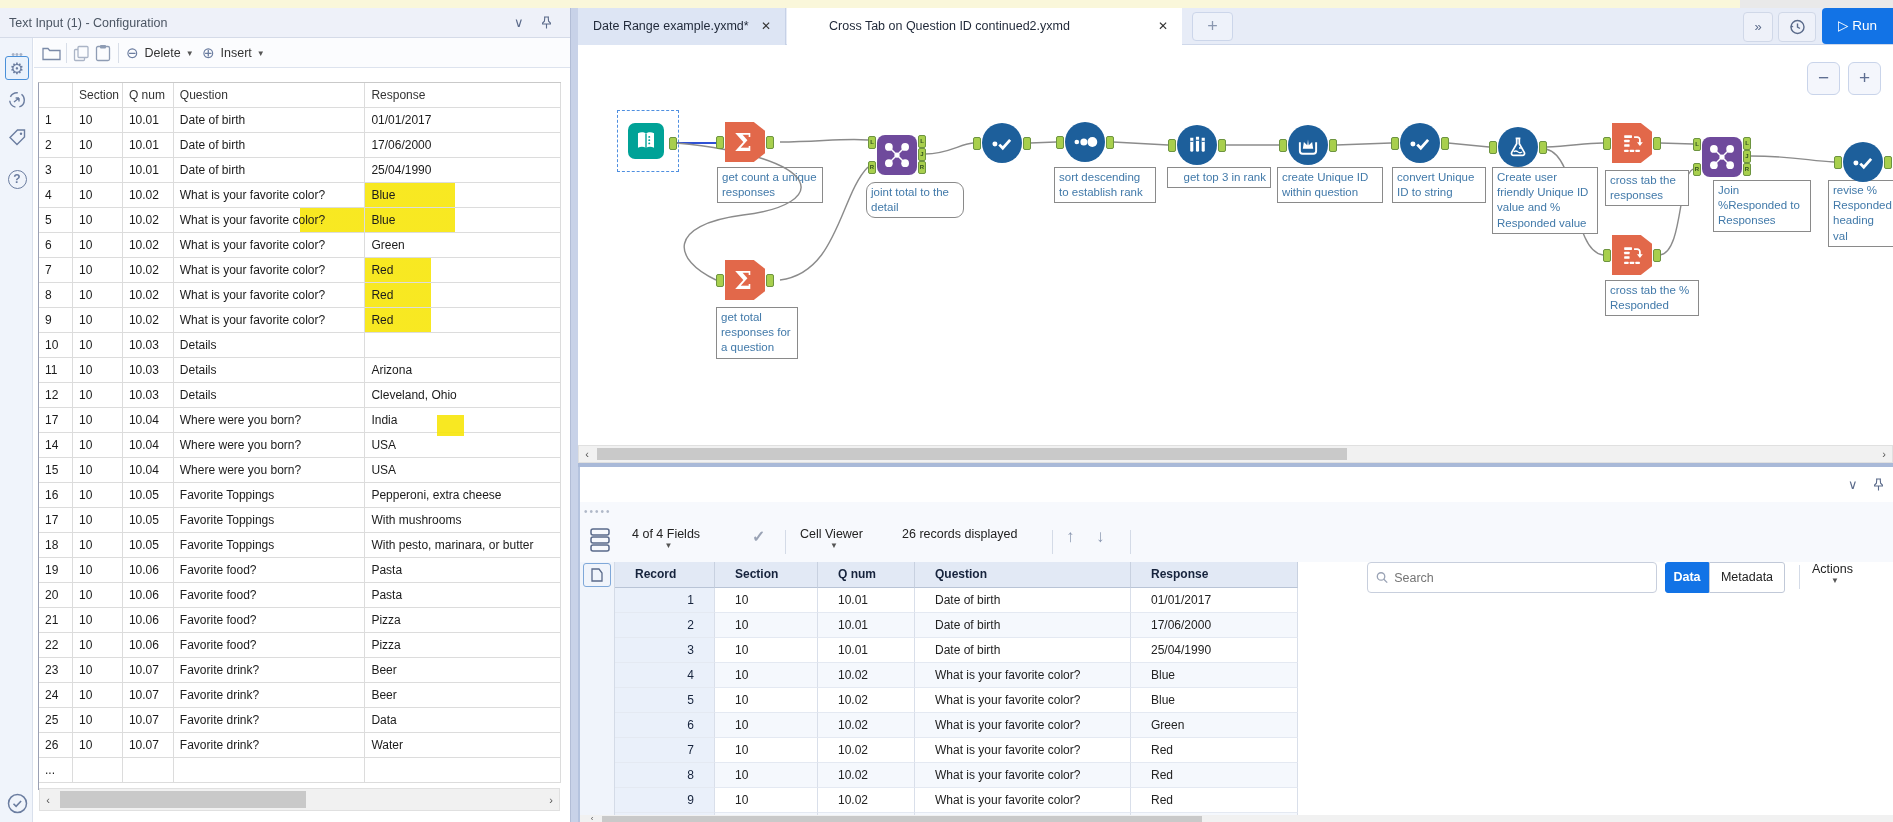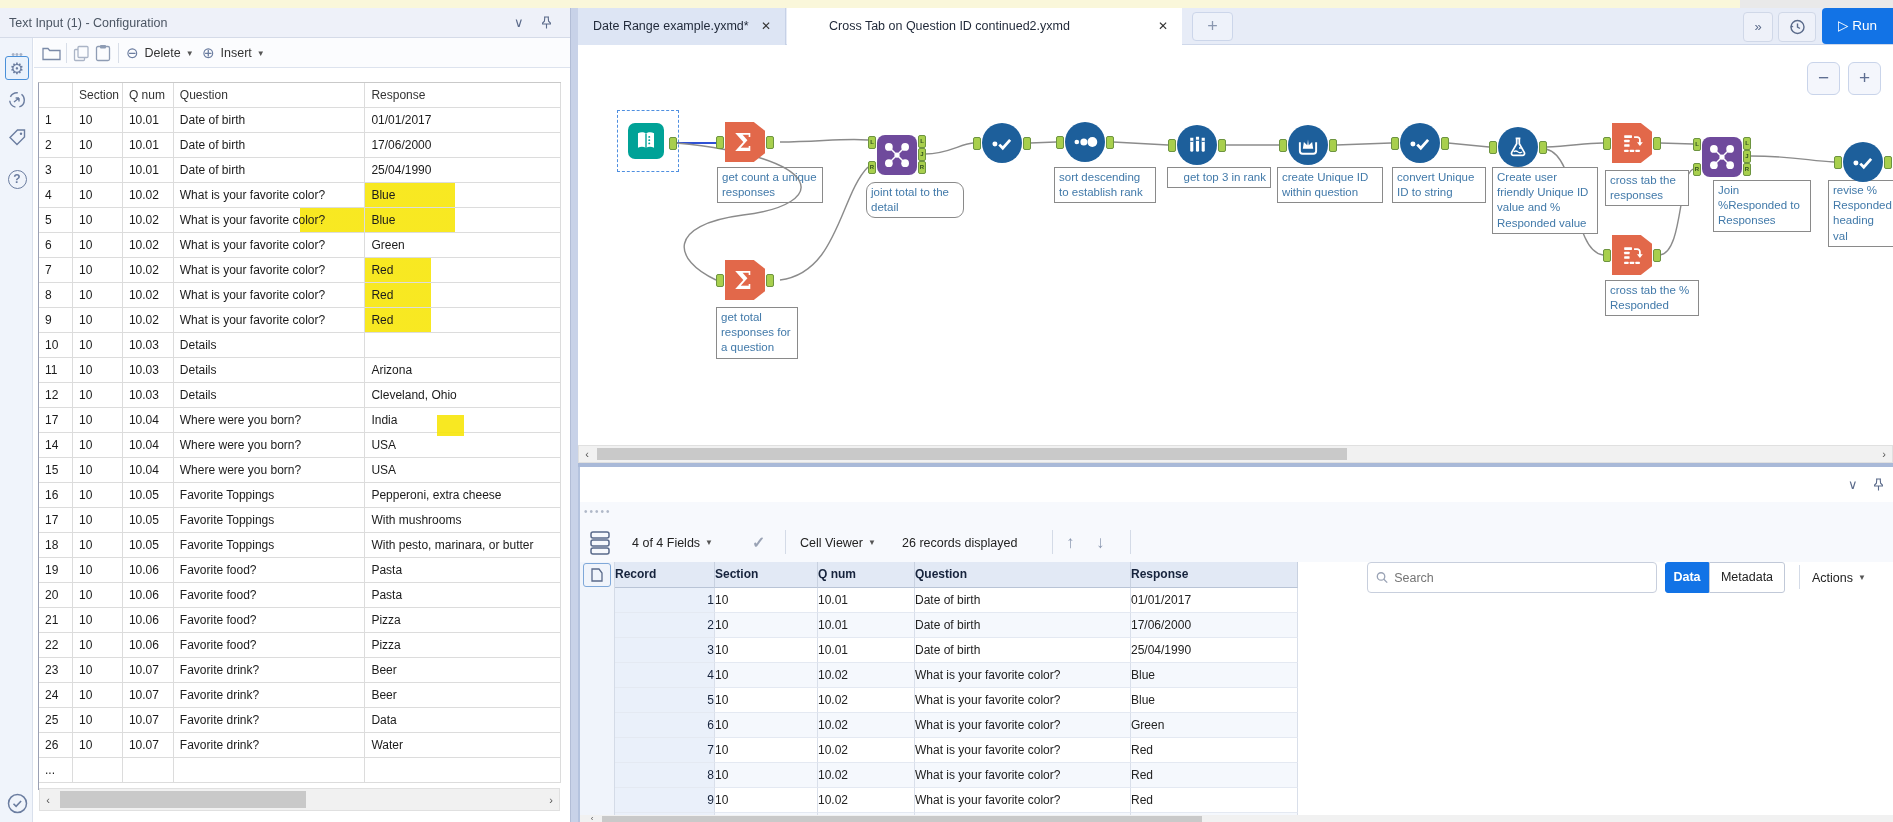--- a/index.html
+++ b/index.html
@@ -69,33 +69,33 @@
     line-height:1.32; padding:2px 4px; z-index:2; }
   .selbox { position:absolute; border:1.5px dashed #4f8fe0; z-index:0; }
   .zoombtn { position:absolute; top:17px; width:33px; height:33px; background:#f4f6fc; border:1px solid #c9d4ea;
     border-radius:6px; color:#5f6f92; font-size:19px; text-align:center; line-height:30px; }
   
   #res-divider { left:578px; top:463px; width:1315px; height:4px; background:#a9b9d8; }
   #res-panel { left:578px; top:467px; width:1315px; height:355px; background:#fff; border-left:2px solid #b5c3de; }
   #res-header { position:absolute; left:0; top:0; width:100%; height:35px; background:#eef1f8; border-bottom:1px solid #c9d2e2;
     color:#4b5563; font-size:12.5px; line-height:35px; padding-left:13px; }
   #res-toolbar { position:absolute; left:0; top:35px; width:100%; height:60px; background:#f7f9fd; }
-  .rtb { position:absolute; top:25px; height:31px; display:flex; align-items:center; color:#222; font-size:12.5px; }
+  .rtb { position:absolute; top:25px; height:31px; display:flex; align-items:center; color:#222; font-size:12.5px;flex-direction:column; }
   .rtb-sep { position:absolute; top:28px; width:1px; height:24px; background:#d4dbe7; }
   #search-box { position:absolute; left:787px; top:60px; width:290px; height:31px; background:#fff;
     border:1px solid #c8cfdd; border-radius:4px; display:flex; align-items:center; padding:0 8px; color:#9aa3b5; }
   #search-box input { border:0; outline:0; width:100%; font:12.5px "Liberation Sans",sans-serif; color:#333; margin-left:6px; }
   .seg-btn { position:absolute; top:60px; height:31px; line-height:29px; text-align:center; font-size:12.5px; }
   #btn-data { left:1085px; width:44px; background:#1273e6; color:#fff; border:1px solid #1273e6; border-radius:3px 0 0 3px; font-weight:bold;}
   #btn-meta { left:1129px; width:76px; background:#fff; color:#222; border:1px solid #c1c9d8; border-radius:0 3px 3px 0; }
   
   #res-strip { position:absolute; left:0; top:95px; width:35px; height:260px; background:#f0f4fb; border-right:1px solid #d4dbe7; }
   #res-table { position:absolute; left:35px; top:95px; width:683px; height:260px; overflow:hidden; }
   .rrow { display:flex; height:25px; }
-  .rrow .rc { height:100%; border-right:1px solid #d9dfea; border-bottom:1px solid #e4e9f2; padding:0 0;
+  .rrow .rc { height:100%; border-right:1px solid #d9dfea; border-bottom:1px solid #e4e9f2; padding:0 20px;
     line-height:24px; white-space:nowrap; overflow:hidden; }
   .rrow.header { height:26px; background:#e2e9f5; }
   .rrow.header .rc { font-weight:bold; color:#16233c; border-bottom:1px solid #b9c4d6; border-right:1px solid #c8d1e0; }
   .r0{width:100px;} .r1{width:103px;} .r2{width:97px;} .r3{width:216px;} .r4{width:167px;}
   .rrow .r0 { text-align:right; background:#eaf0fa; color:#16233c; }
   .rrow.header .r0 { text-align:left; background:#e2e9f5; }
   .rrow.even .rc:not(.r0) { background:#f5f8fd; }
   .rrow.odd  .rc:not(.r0) { background:#fff; }
 </style>
 </head>

